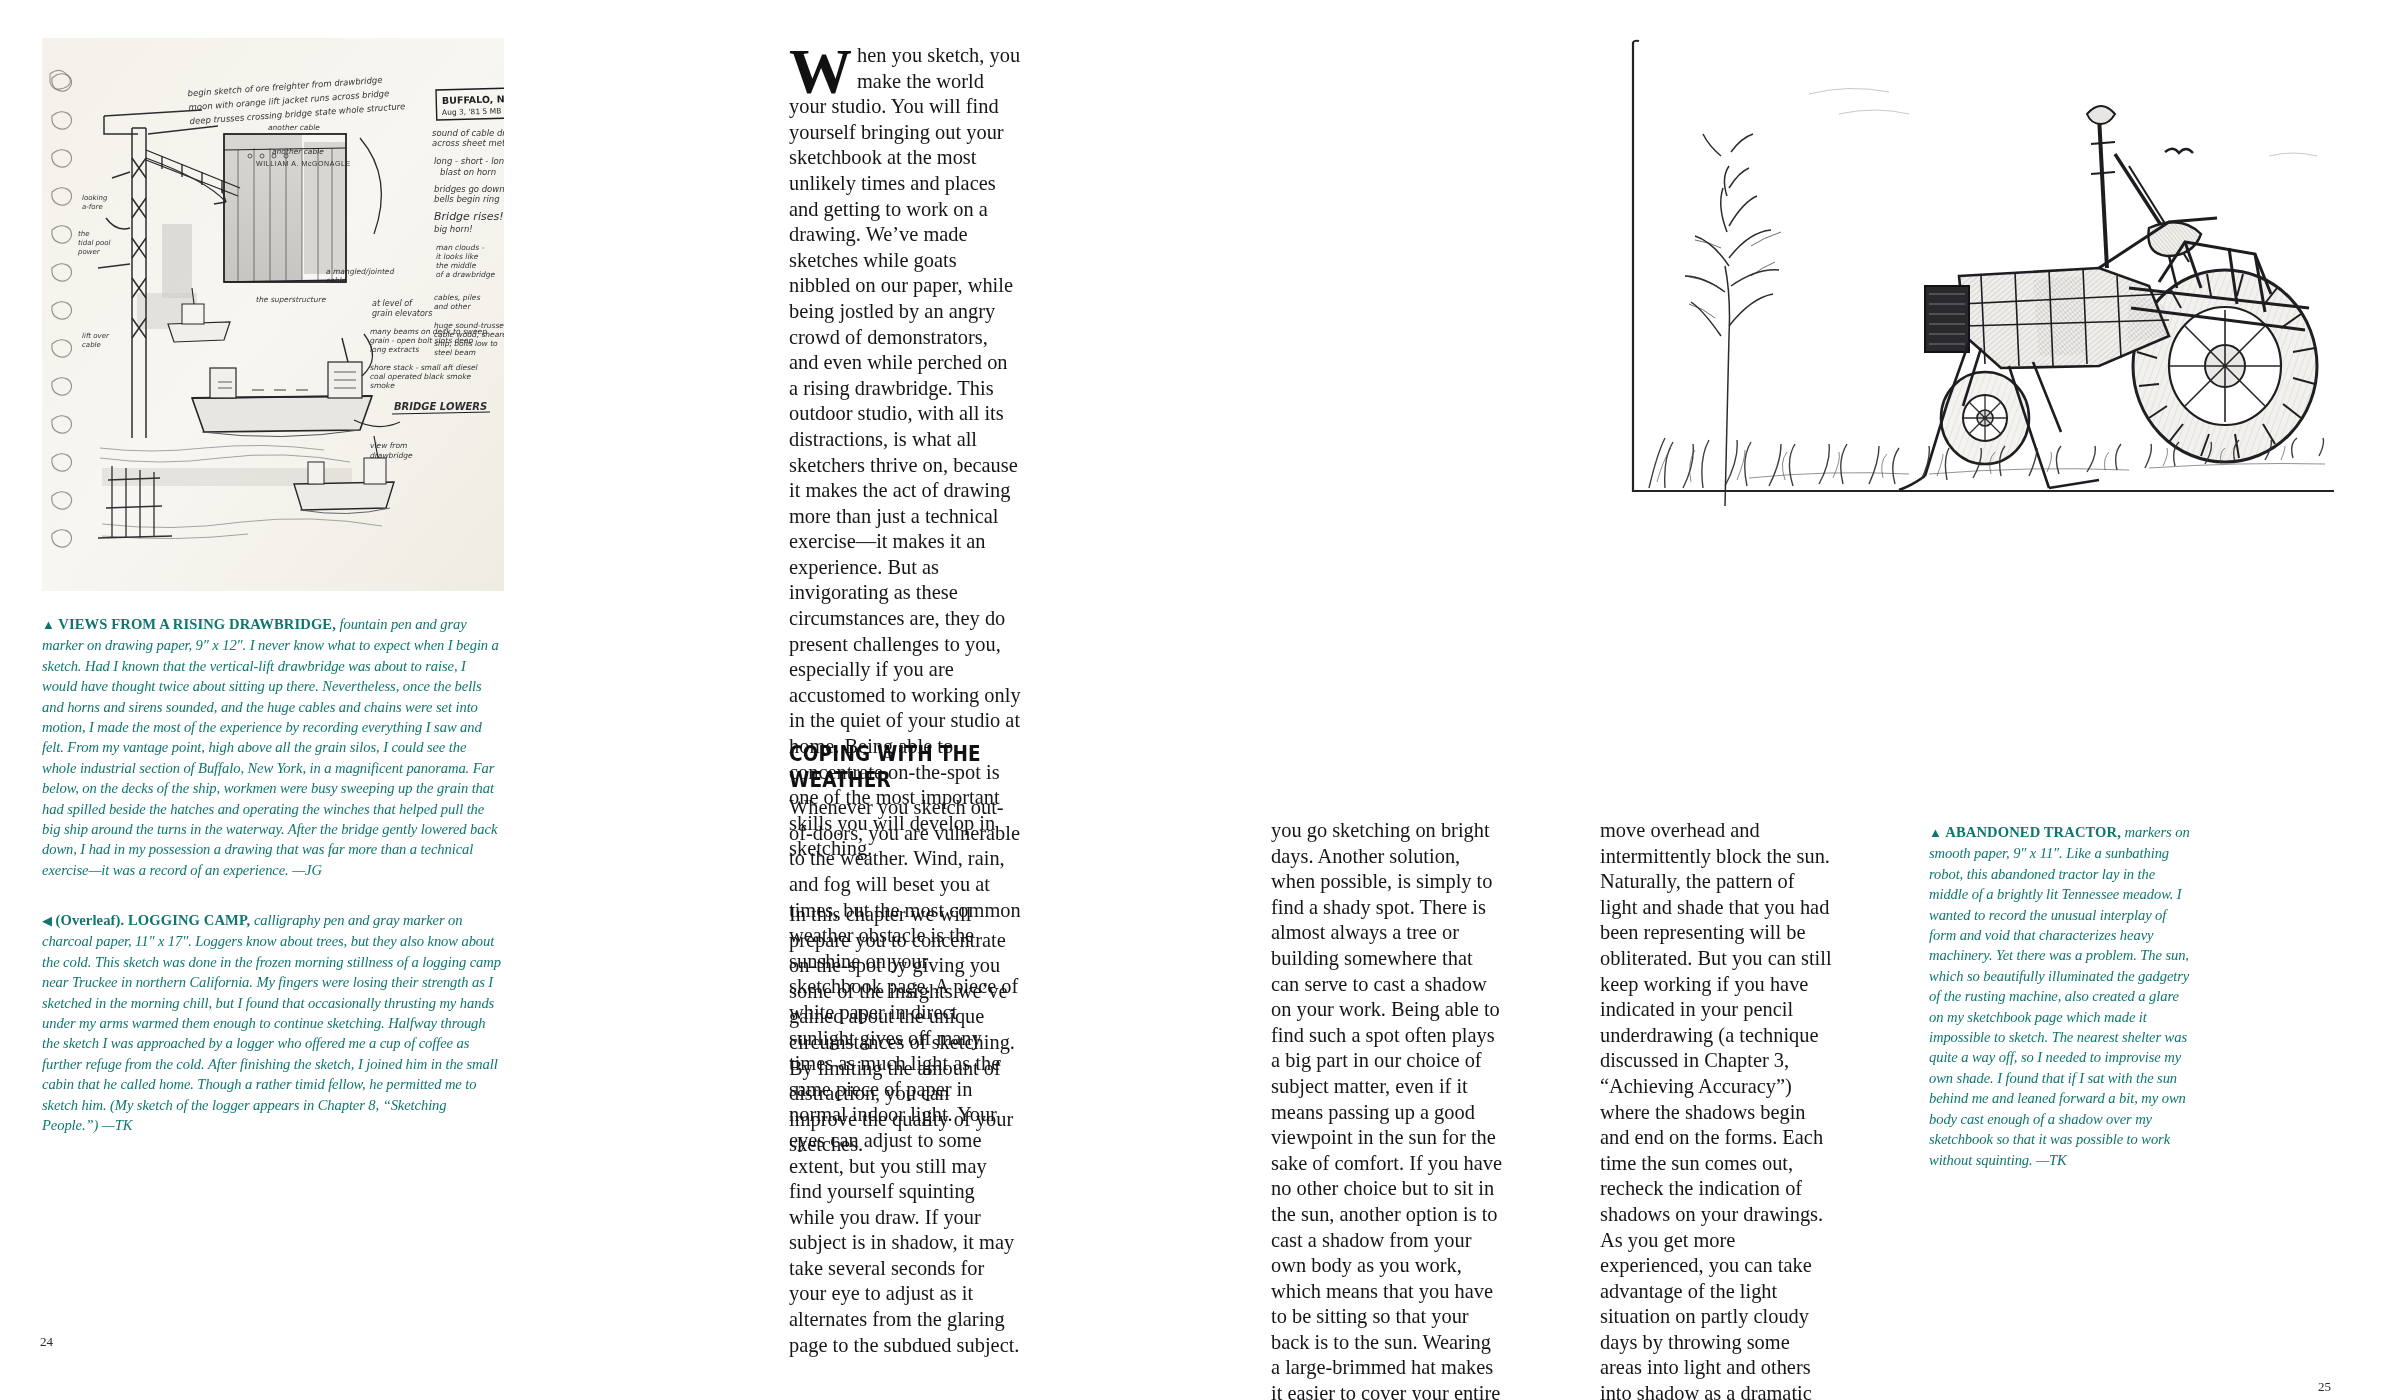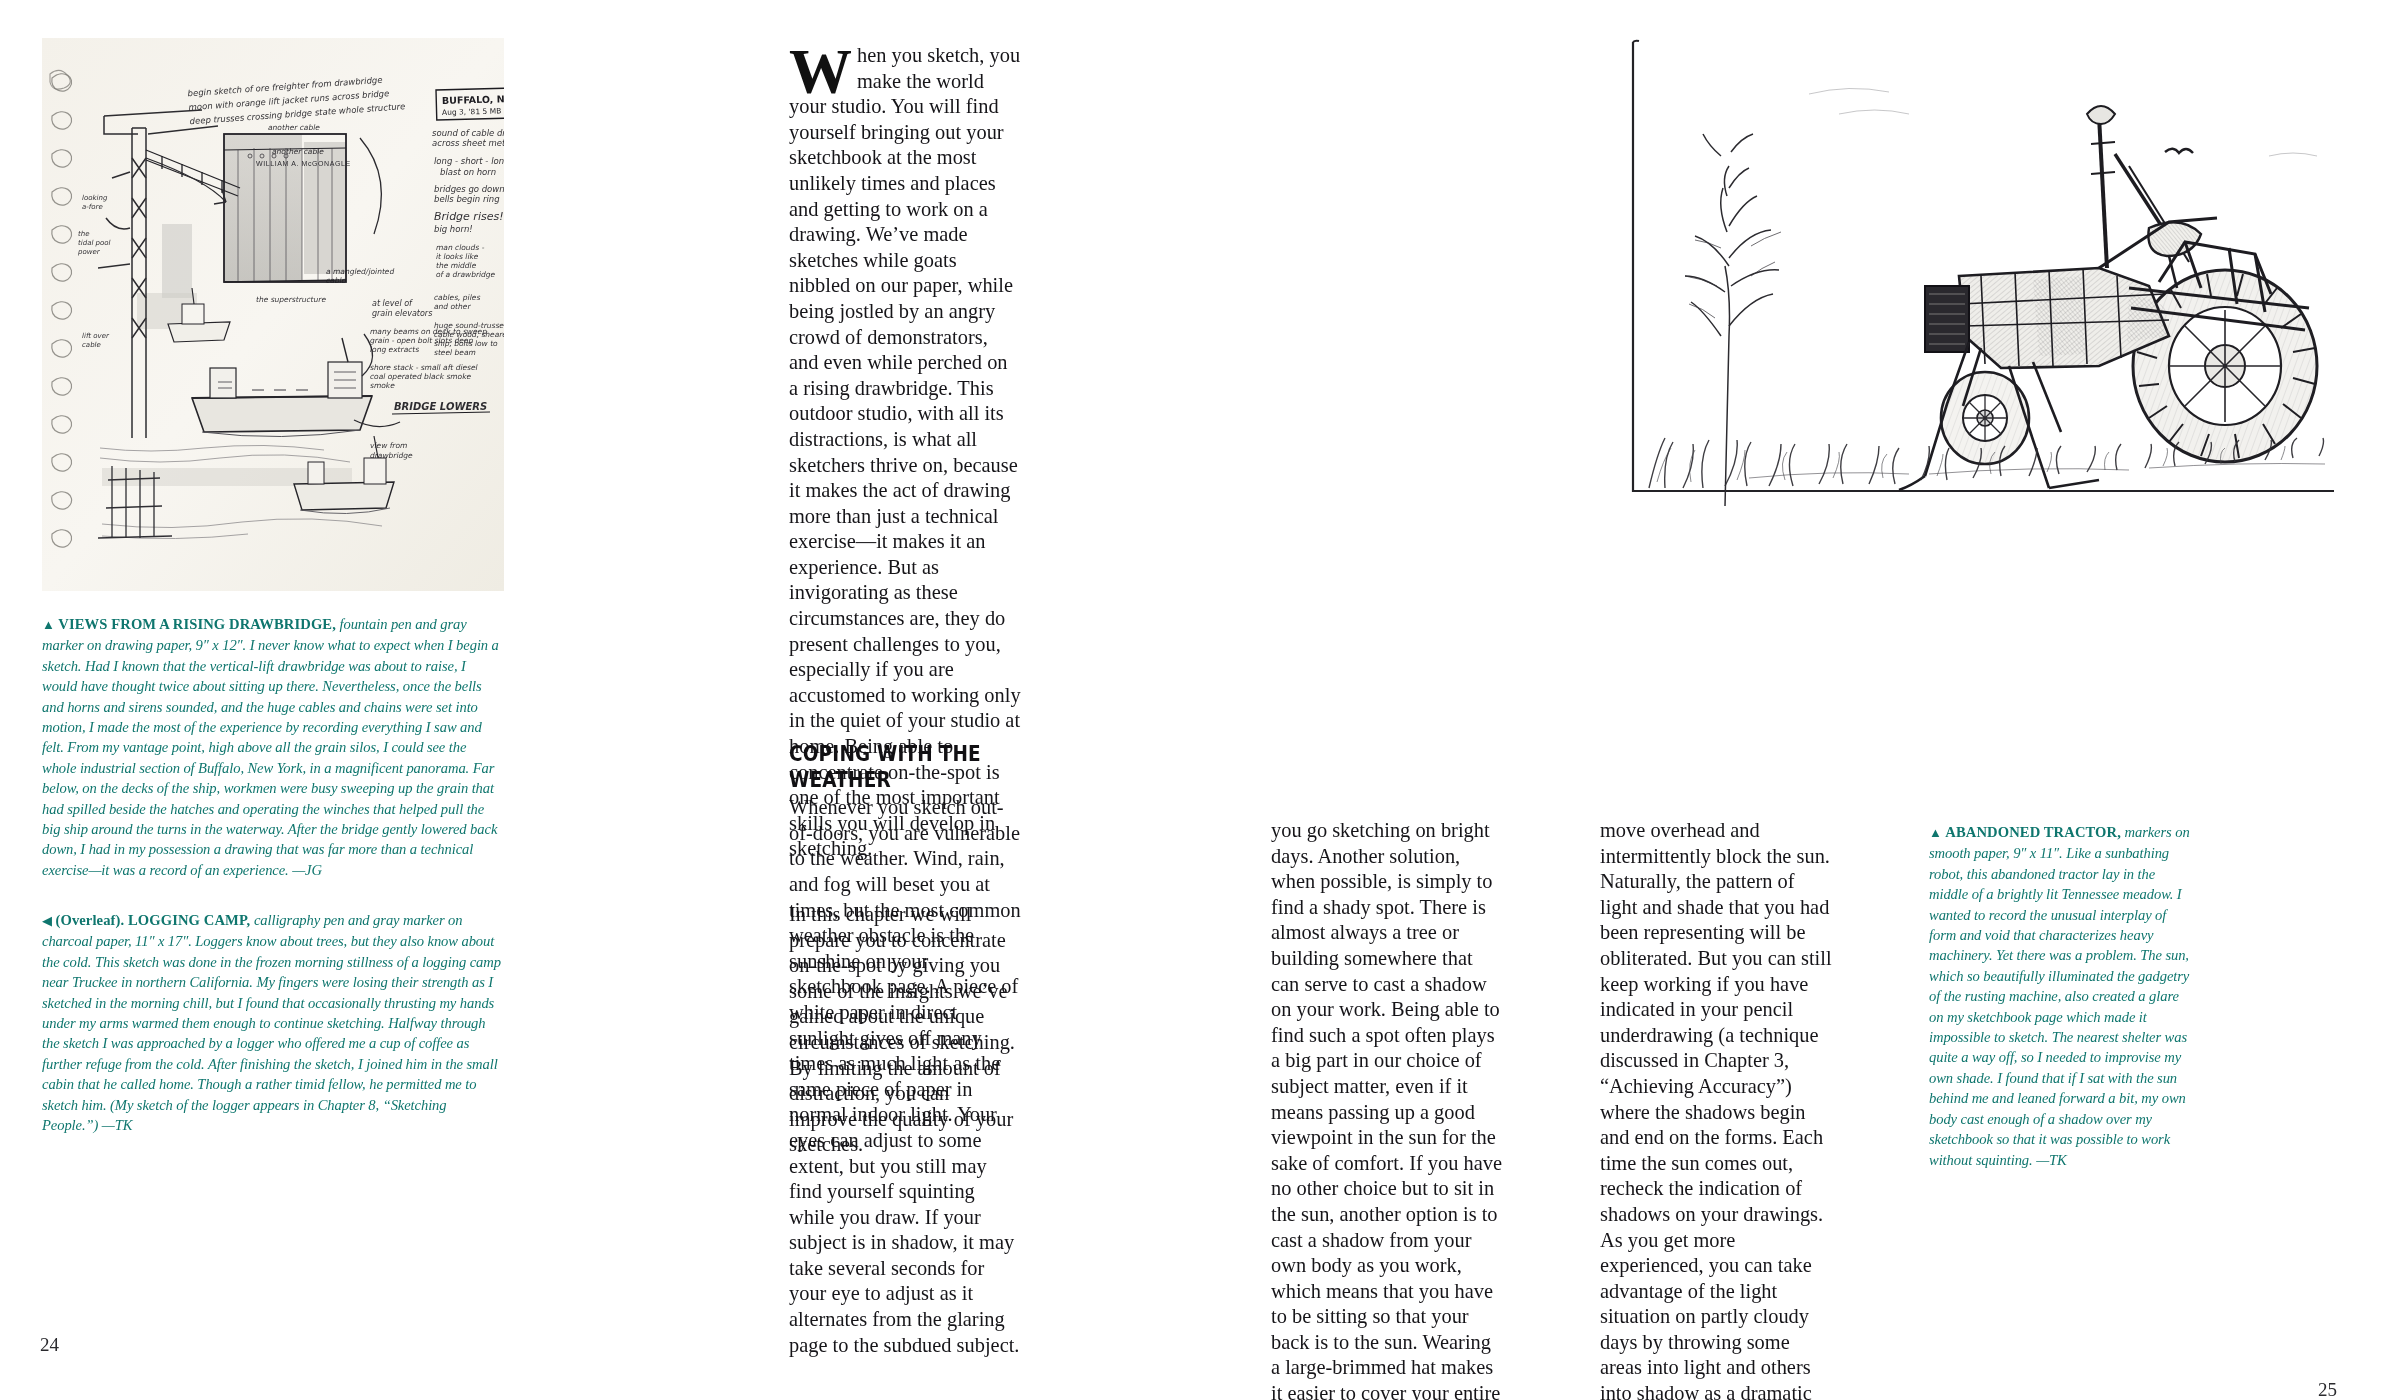--- a/index.html
+++ b/index.html
@@ -76,21 +76,21 @@
     font-family:"Liberation Serif",serif;
     font-weight:bold;
     font-size:63px;
     line-height:50px;
     margin:4px 5px -4px 0;
     color:#111;
   }
 
   .folio{
     font-family:"Liberation Serif",serif;
-    font-size:19px;
+    font-size:13px;
     color:#2a2a2e;
     position:absolute;
     top:1334px;
   }
   .folio-left{left:40px;}
   .folio-right{left:2318px;margin-top:45px;}
 
   .sk{display:block;}
 </style>
 </head>

